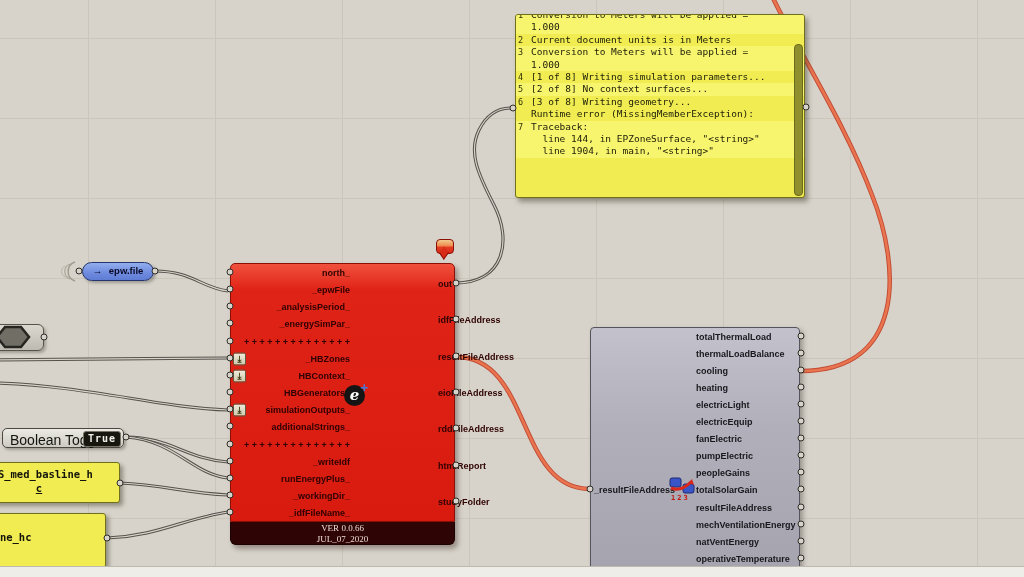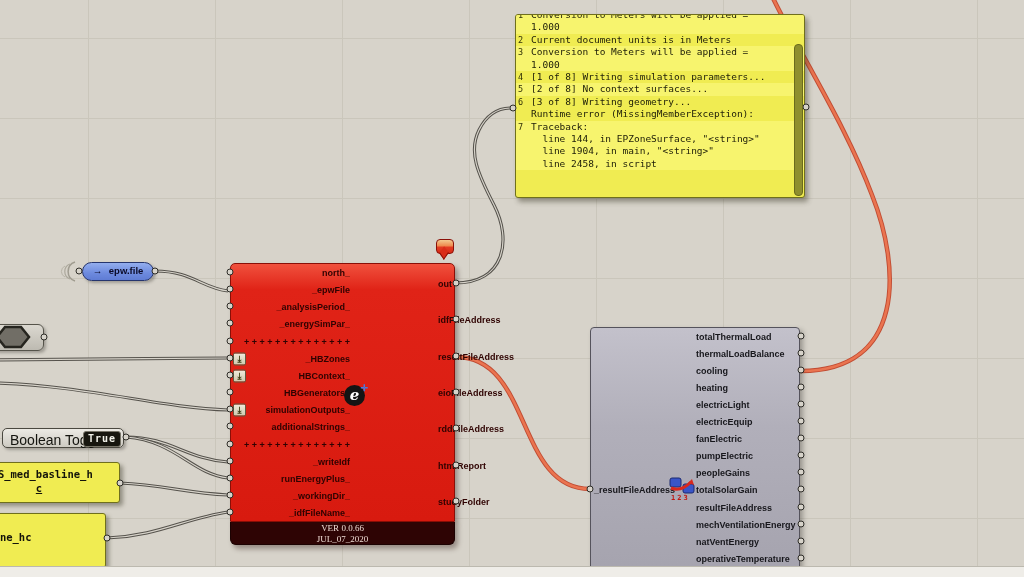--- a/index.html
+++ b/index.html
@@ -168,24 +168,20 @@
           <span class="log-n">7</span>
           <span class="log-t">Traceback:</span>
         </div>
         <div class="log-row shade">
           <span class="log-n"></span>
           <span class="log-t">  line 144, in EPZoneSurface, "&lt;string&gt;"</span>
         </div>
         <div class="log-row shade">
           <span class="log-n"></span>
           <span class="log-t">  line 1904, in main, "&lt;string&gt;"</span>
-        </div>
-        <div class="log-row shade">
-          <span class="log-n"></span>
-          <span class="log-t">  line 2458, in script</span>
         </div>
       </div>
   </div>
 
   <div class="abs red-comp">
       <div class="rc-in" style="top: 9px;">north_</div>
       <div class="rc-in" style="top: 26.15px;">_epwFile</div>
       <div class="rc-in" style="top: 43.3px;">_analysisPeriod_</div>
       <div class="rc-in" style="top: 60.45px;">_energySimPar_</div>
       <div class="rc-in" style="top: 77.6px;">+ + + + + + + + + + + + + +</div>

